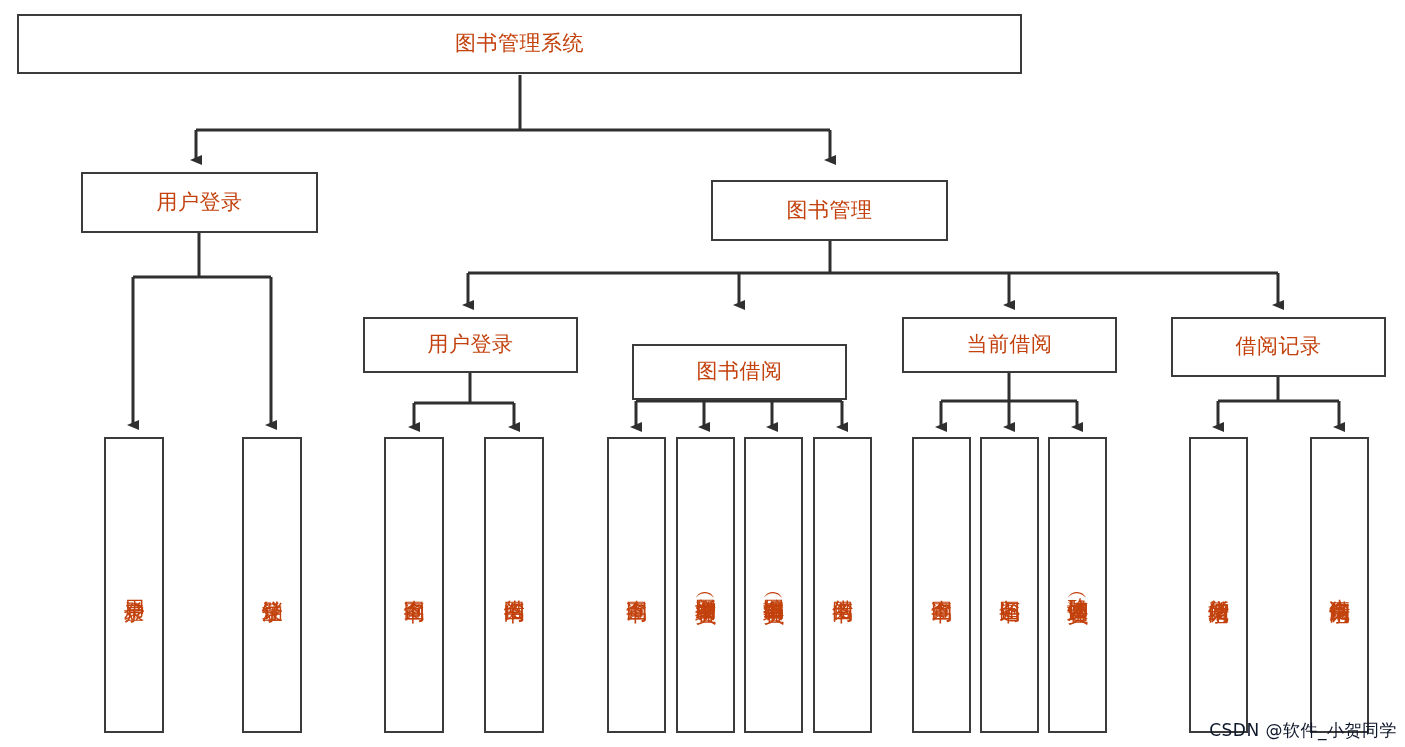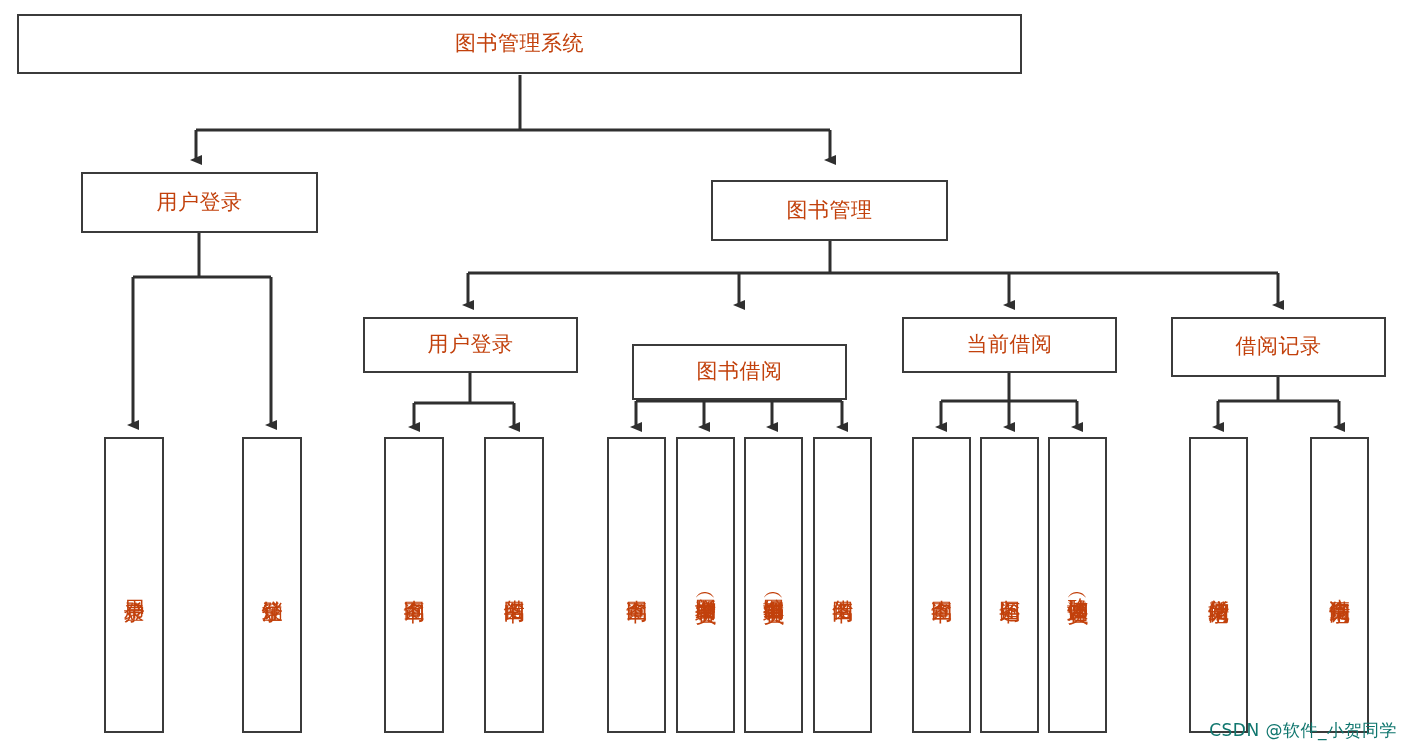--- a/index.html
+++ b/index.html
@@ -52,21 +52,21 @@
     top: 0;
     width: 1405px;
     height: 747px;
     pointer-events: none;
   }
   .watermark {
     position: absolute;
     right: 8px;
     bottom: 5px;
     font-size: 17px;
-    color: #0f766e;
+    color: #0f172a;
     letter-spacing: 0.5px;
     white-space: nowrap;
   }
 </style>
 </head>
 <body>
 
 <div id="canvas">
 
   <svg id="edges" viewBox="0 0 1405 747">

